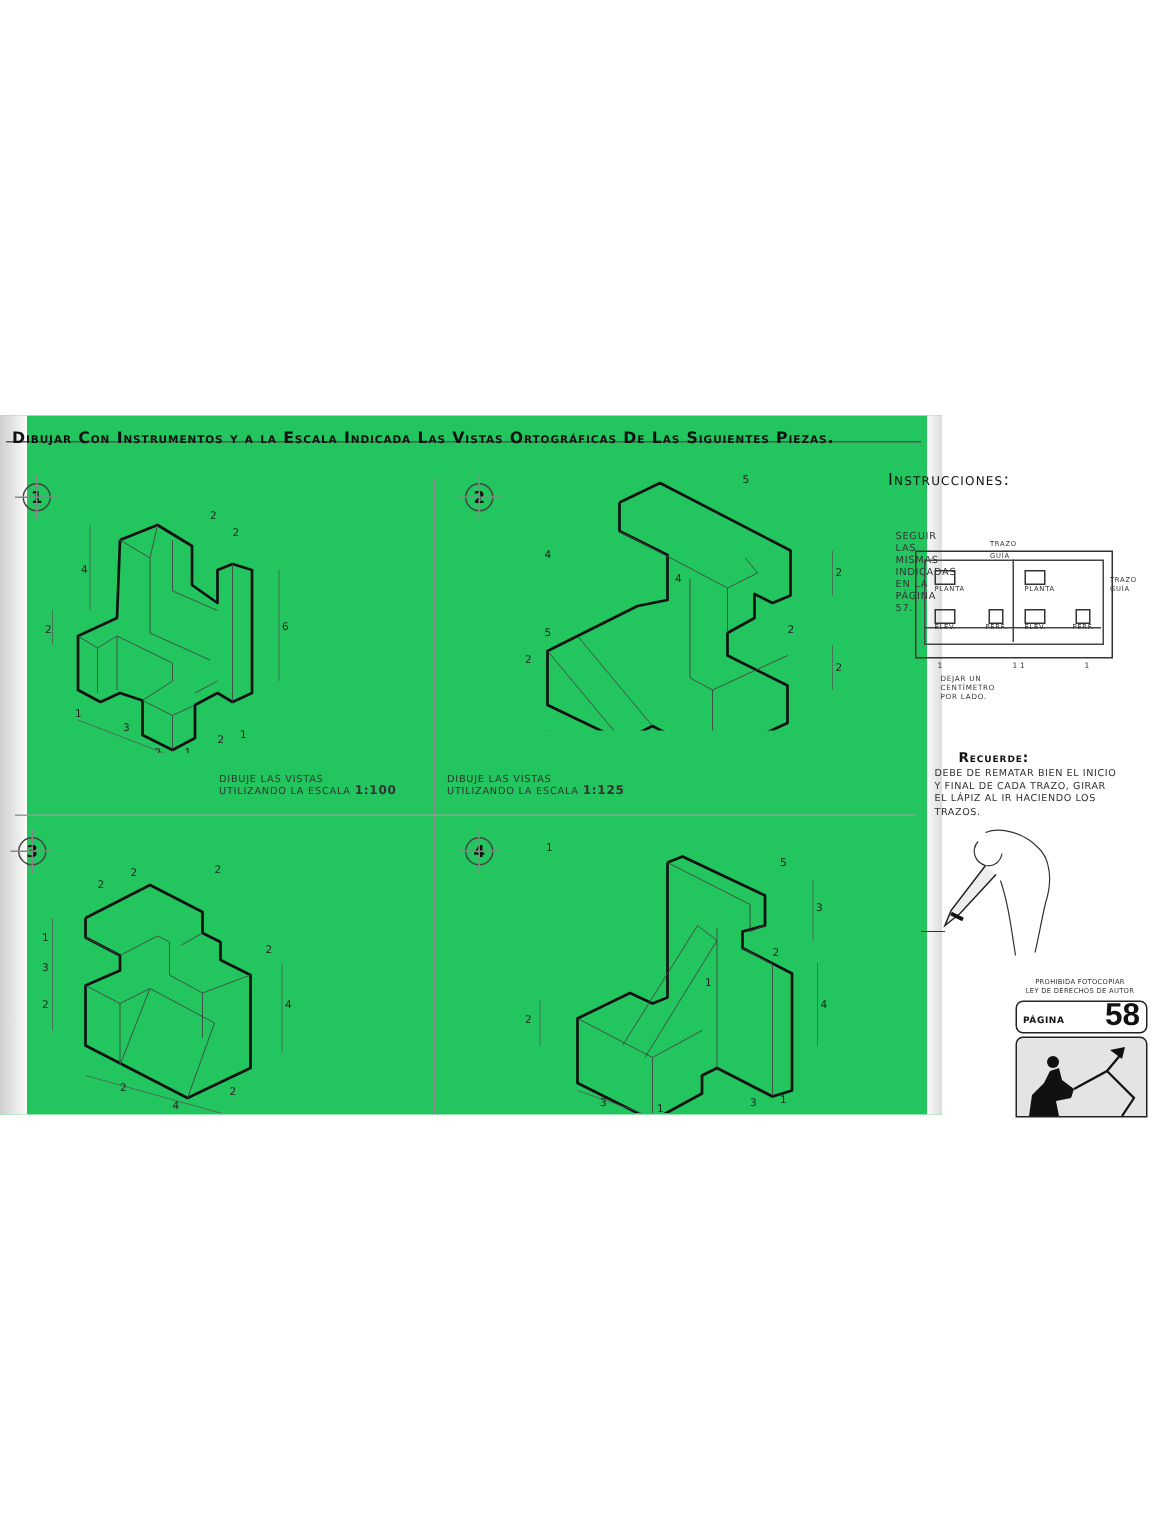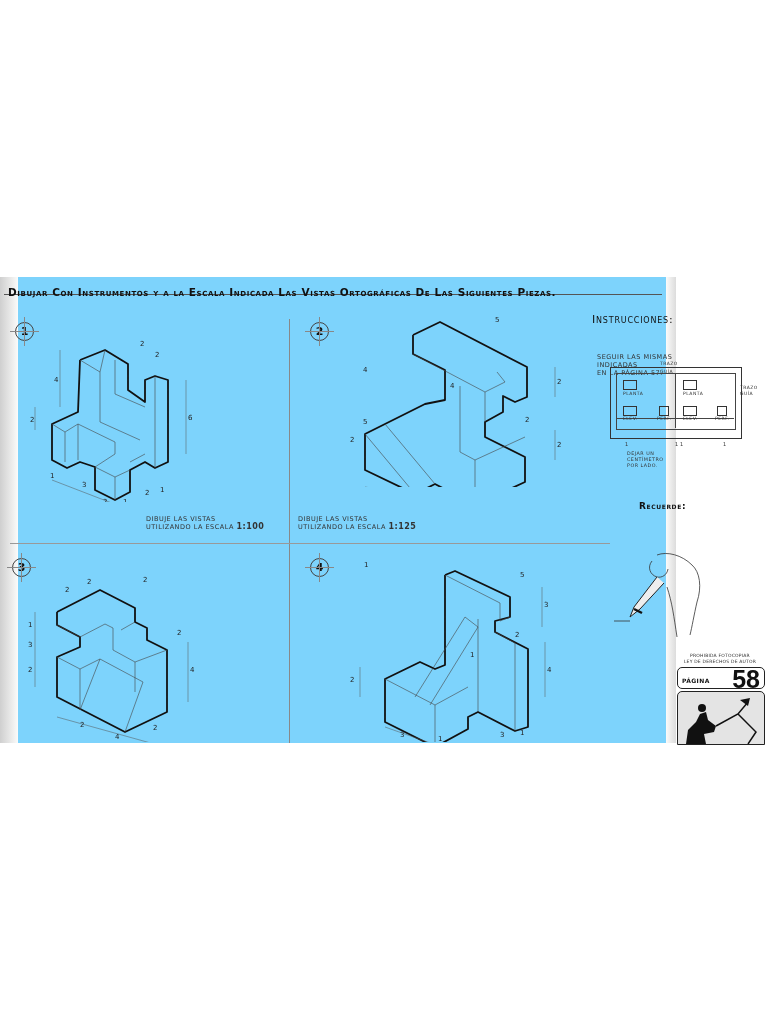--- a/index.html
+++ b/index.html
@@ -1,37 +1,37 @@
 <!DOCTYPE html>
 <html><head>
 <meta charset="utf-8">
 <style>
   html, body { margin:0; padding:0; }
   body { width:768px; height:1024px; background:#ffffff; position:relative; overflow:hidden; font-family:"DejaVu Sans", sans-serif; color:#111; }
-  .page { position:absolute; left:0; top:277px; width:676px; height:466px; background:#7dd3fc; }
+  .page { position:absolute; left:0; top:277px; width:628px; height:466px; background:#22c55e; }
   .page .leftshade { position:absolute; left:0; top:0; width:18px; height:466px; background:linear-gradient(to right,#cfcfcf,#fbfbfa); }
   .page .rightedge { position:absolute; right:0; top:0; width:10px; height:466px; background:linear-gradient(to left,#dcdcdc,#fbfbfa); }
   .title { position:absolute; left:8px; top:9px; font-size:10.5px; font-weight:bold; letter-spacing:0.6px; font-variant:small-caps; white-space:nowrap; }
   .title-line { position:absolute; left:4px; right:14px; top:17px; height:1px; background:#555; }
   .vdiv { position:absolute; left:289px; top:42px; width:1px; height:226px; background:#888; }
   .vdiv2 { position:absolute; left:289px; top:268px; width:1px; height:198px; background:#888; }
   .hdiv { position:absolute; left:10px; top:266px; width:600px; height:1px; background:#999; }
   .num { position:absolute; width:17px; height:17px; border:1px solid #444; border-radius:50%; font-size:11px; font-weight:bold; text-align:center; line-height:17px; }
   .num::before { content:""; position:absolute; left:-6px; right:-6px; top:8px; height:1px; background:#888; }
   .num::after { content:""; position:absolute; top:-6px; bottom:-6px; left:8px; width:1px; background:#888; }
   .note { position:absolute; font-size:6.5px; letter-spacing:0.5px; text-transform:uppercase; line-height:8px; color:#333; }
   .note b { font-size:8px; }
   .instr-title { position:absolute; left:592px; top:36px; font-size:11px; font-weight:normal; letter-spacing:0.8px; font-variant:small-caps; }
   .instr-text { position:absolute; left:597px; top:49px; font-size:6.5px; letter-spacing:0.5px; text-transform:uppercase; line-height:8px; color:#333;margin-top:27px; }
   .rec-title { position:absolute; left:623px; top:224px; font-size:9px; font-weight:bold; letter-spacing:0.6px; font-variant:small-caps;padding-left:16px; }
   .rec-text { position:absolute; left:623px; top:234px; font-size:6.4px; letter-spacing:0.4px; text-transform:uppercase; line-height:8.5px; color:#333; width:140px; }
   .copyright { position:absolute; left:677px; top:376px; font-size:4.5px; text-align:center; text-transform:uppercase; line-height:6px; color:#333; letter-spacing:0.2px; }
   .pagebox { position:absolute; left:677px; top:390px; width:86px; height:20px; border:1.5px solid #222; border-radius:5px; background:#fff; }
   .pagebox .lbl { position:absolute; left:4px; top:9px; font-size:6px; font-weight:bold; letter-spacing:0.4px; }
-  .pagebox .pnum { position:absolute; right:4px; top:-3px; font-size:25px; font-weight:bold; font-family:"Liberation Sans", sans-serif; }
+  .pagebox .pnum { position:absolute; right:4px; top:-3px; font-size:21px; font-weight:bold; font-family:"Liberation Sans", sans-serif; }
   .logo { position:absolute; left:677px; top:414px; width:86px; height:52px; border:1.5px solid #222; border-radius:5px 5px 0 0; background:#e4e4e4; overflow:hidden; }
   svg { position:absolute; }
   svg .thick { stroke:#111; stroke-width:1.8; fill:none; stroke-linejoin:round; }
   svg .thin { stroke:#444; stroke-width:0.6; fill:none; }
   svg .dim { stroke:#555; stroke-width:0.5; fill:none; }
   svg text { font-family:"DejaVu Sans", sans-serif; font-size:7px; fill:#222; }
 </style>
 </head>
 <body>
 
@@ -219,20 +219,26 @@
   <span class="note" style="left:625px;top:163px;font-size:5px;">1</span>
   <span class="note" style="left:675px;top:163px;font-size:5px;">1</span>
   <span class="note" style="left:680px;top:163px;font-size:5px;">1</span>
   <span class="note" style="left:723px;top:163px;font-size:5px;">1</span>
   <div class="note" style="left:627px;top:174px;font-size:4.8px;line-height:6px;">
     <div>Dejar un centímetro</div>
     <div>por lado.</div>
   </div>
 
   <div class="rec-title">Recuerde:</div>
+  <div class="rec-text">
+    <div>Debe de rematar bien el inicio</div>
+    <div>y final de cada trazo, girar</div>
+    <div>el lápiz al ir haciendo los</div>
+    <div>trazos.</div>
+  </div>
 
   <svg style="left:612px;top:270px;" width="95" height="95" viewBox="0 0 95 95">
     <path d="M45,8 C55,4 70,8 80,18 C88,25 90,40 85,55 C82,68 80,80 78,88" stroke="#333" stroke-width="0.8" fill="none"></path>
     <path d="M40,14 C35,20 38,28 45,30 C50,31 55,28 56,22" stroke="#333" stroke-width="0.8" fill="none"></path>
     <path d="M45,30 L22,60 L18,70 L28,62 L52,36" stroke="#222" stroke-width="1" fill="#eee"></path>
     <path d="M22,62 L30,66" stroke="#111" stroke-width="2.5"></path>
     <line x1="2" y1="74" x2="18" y2="74" stroke="#333" stroke-width="0.8"></line>
     <path d="M55,40 C60,55 62,70 65,90" stroke="#333" stroke-width="0.8" fill="none"></path>
   </svg>
 

